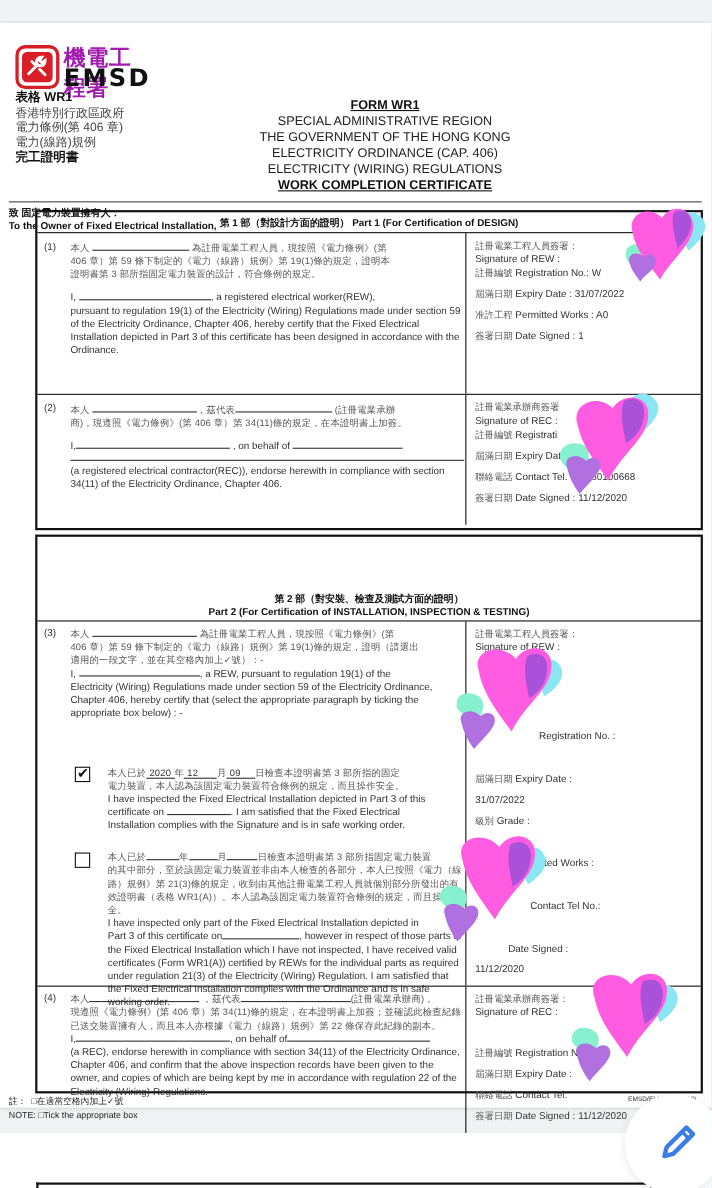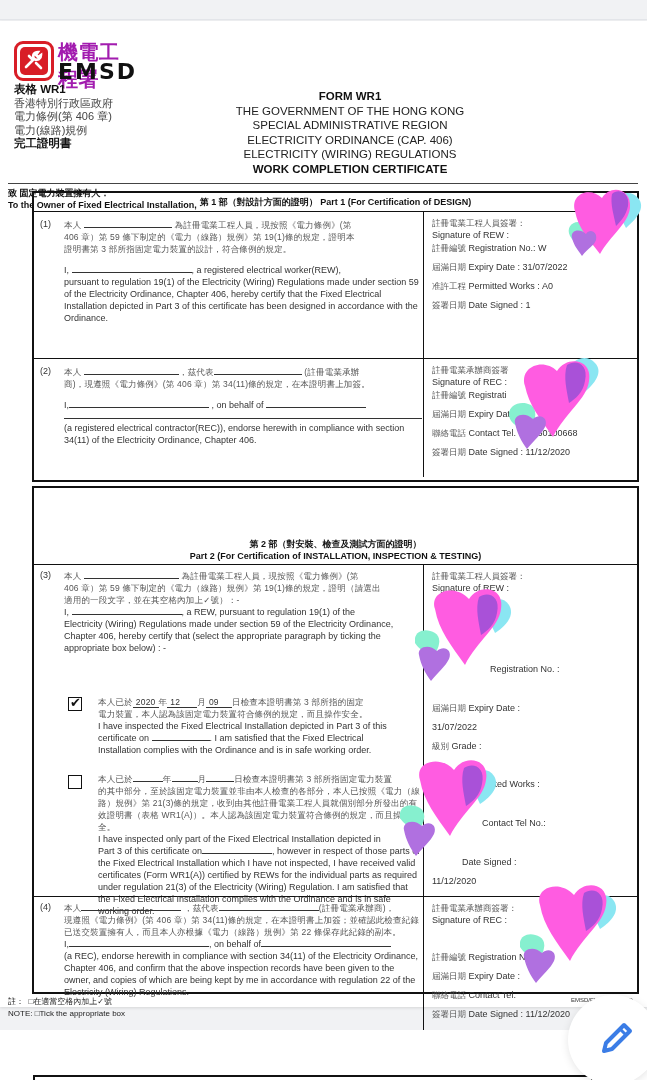--- a/index.html
+++ b/index.html
@@ -16,21 +16,21 @@
   .logo { position: absolute; left: 14px; top: 18px; width: 120px; height: 46px; }
   .logo-mark { position: absolute; left: 0; top: 2px; width: 40px; height: 40px; border-radius: 9px; border: 3px solid #d81e27; background: #fff; }
   .logo-mark svg { position: absolute; left: 3px; top: 3px; }
   .logo-cn { position: absolute; left: 44px; top: 0; font-size: 20px; font-weight: bold; letter-spacing: 0.5px; color: #a21caf; }
   .logo-en { position: absolute; left: 44px; top: 20px; font-size: 22px; font-weight: bold; letter-spacing: 2px; color: #111; font-family: "DejaVu Sans", sans-serif; }
 
   .left-head { position: absolute; left: 14px; top: 62px; width: 120px; font-size: 11px; line-height: 13.5px; color: #444; }
   .left-head .b { font-weight: bold; color: #111; font-size: 11.5px; }
 
   .center-head { position: absolute; left: 200px; top: 68px; width: 300px; text-align: center; font-size: 11.5px; line-height: 14.5px; color: #222; }
-  .center-head .b { font-weight: bold; color: #111; }
+  .center-head .b { font-weight: bold; color: #111; text-decoration: underline; }
 
   .hr { position: absolute; left: 8px; top: 162px; width: 630px; height: 1px; background: #444; }
 
   .to-owner { position: absolute; left: 8px; top: 166px; font-size: 9px; line-height: 12px; color: #111; }
 
   
   .part { position: absolute; left: 32px; width: 607px; border: 2px solid #111; background: transparent; }
   .part-title { text-align: center; font-size: 9px; line-height: 12px; border-bottom: 1.5px solid #111; padding: 3px 0; color: #111; }
   .part-title.two { padding: 2px 0; margin-top: 48px; }
   .sec { position: relative; border-bottom: 1.5px solid #111; }
@@ -80,22 +80,22 @@
   <div class="left-head">
     <div class="b">表格 WR1</div>
     <div>香港特別行政區政府</div>
     <div>電力條例(第 406 章)</div>
     <div>電力(線路)規例</div>
     <div class="b">完工證明書</div>
   </div>
 
   <div class="center-head">
     <div class="b">FORM WR1</div>
+    <div>SPECIAL ADMINISTRATIVE REGION</div>
     <div>THE GOVERNMENT OF THE HONG KONG</div>
-    <div>SPECIAL ADMINISTRATIVE REGION</div>
     <div>ELECTRICITY ORDINANCE (CAP. 406)</div>
     <div>ELECTRICITY (WIRING) REGULATIONS</div>
     <div class="b">WORK COMPLETION CERTIFICATE</div>
   </div>
 
   <div class="hr"></div>
 
   <div class="to-owner">
     <div style="font-weight:bold;">致 固定電力裝置擁有人：</div>
     <div style="font-weight:bold;">To the Owner of Fixed Electrical Installation,</div>
@@ -169,21 +169,21 @@
         </div>
 
         <div class="checkbox" style="top:132px;">
           <span class="tick">✔</span>
         </div>
         <div class="txt" style="top:131px; left:64px; width:322px;">
           <div class="zh"><span>本人已於</span><span class="fill">2020</span><span>年</span><span class="fill" style="min-width:30px;">12</span><span>月</span><span class="fill" style="min-width:26px;">09</span><span>日檢查本證明書第 3 部所指的固定</span></div>
           <div class="zh">電力裝置，本人認為該固定電力裝置符合條例的規定，而且操作安全。</div>
           <div>I have inspected the Fixed Electrical Installation depicted in Part 3 of this</div>
           <div><span>certificate on</span> <span class="blank" style="width:58px;"></span><span>. I am satisfied that the Fixed Electrical</span></div>
-          <div>Installation complies with the Ordinance and is in safe working order.</div>
+          <div>Installation complies with the Signature and is in safe working order.</div>
         </div>
 
         <div class="checkbox" style="top:210px;"></div>
         <div class="txt" style="top:208px; left:64px; width:322px;">
           <div class="zh"><span>本人已於</span><span class="blank" style="width:30px;"></span><span>年</span><span class="blank" style="width:26px;"></span><span>月</span><span class="blank" style="width:28px;"></span><span>日檢查本證明書第 3 部所指固定電力裝置</span></div>
           <div class="zh">的其中部分，至於該固定電力裝置並非由本人檢查的各部分，本人已按照《電力（線路）規例》第 21(3)條的規定，收到由其他註冊電業工程人員就個別部分所發出的有效證明書（表格 WR1(A)）。本人認為該固定電力裝置符合條例的規定，而且操作安全。</div>
           <div>I have inspected only part of the Fixed Electrical Installation depicted in</div>
           <div><span>Part 3 of this certificate on</span><span class="blank" style="width:70px;"></span><span>, however in respect of those parts of the Fixed Electrical Installation which I have not inspected, I have received valid certificates (Form WR1(A)) certified by REWs for the individual parts as required under regulation 21(3) of the Electricity (Wiring) Regulation. I am satisfied that the Fixed Electrical Installation complies with the Ordinance and is in safe working order.</span></div>
         </div>
       </div>

